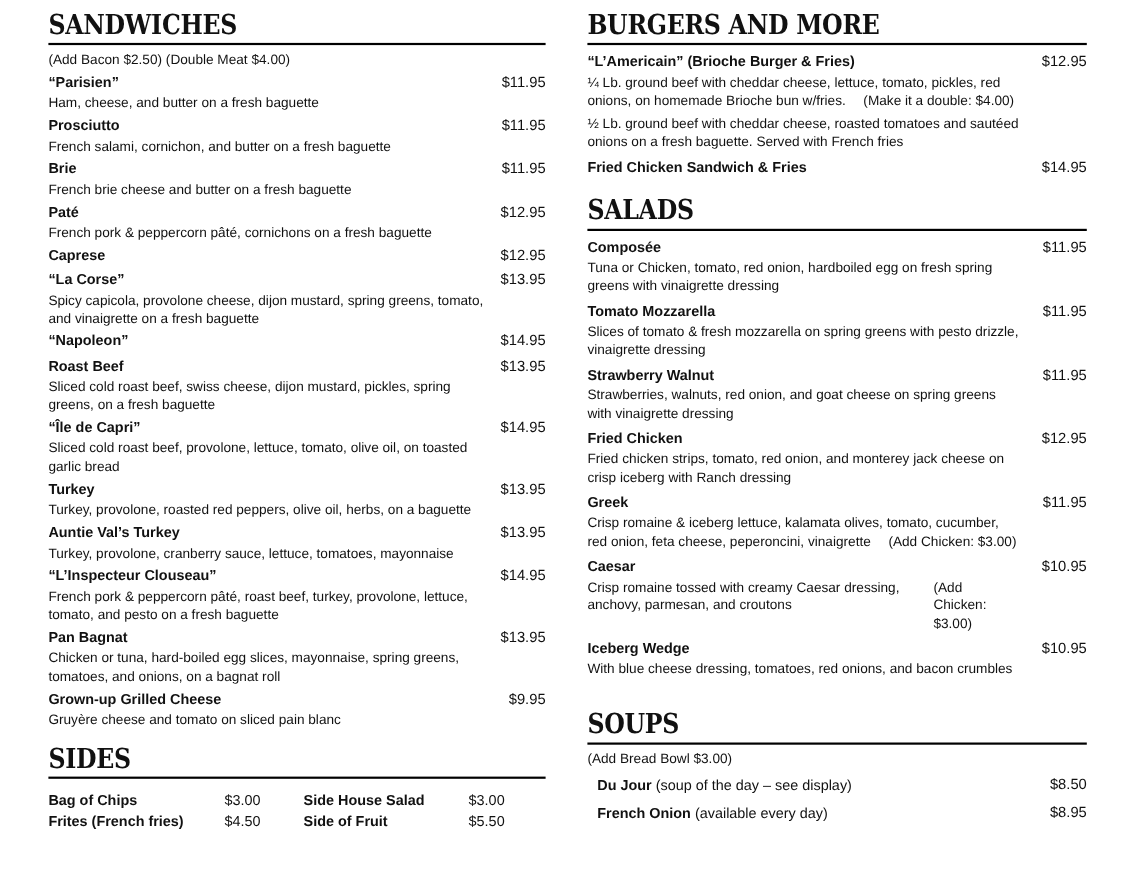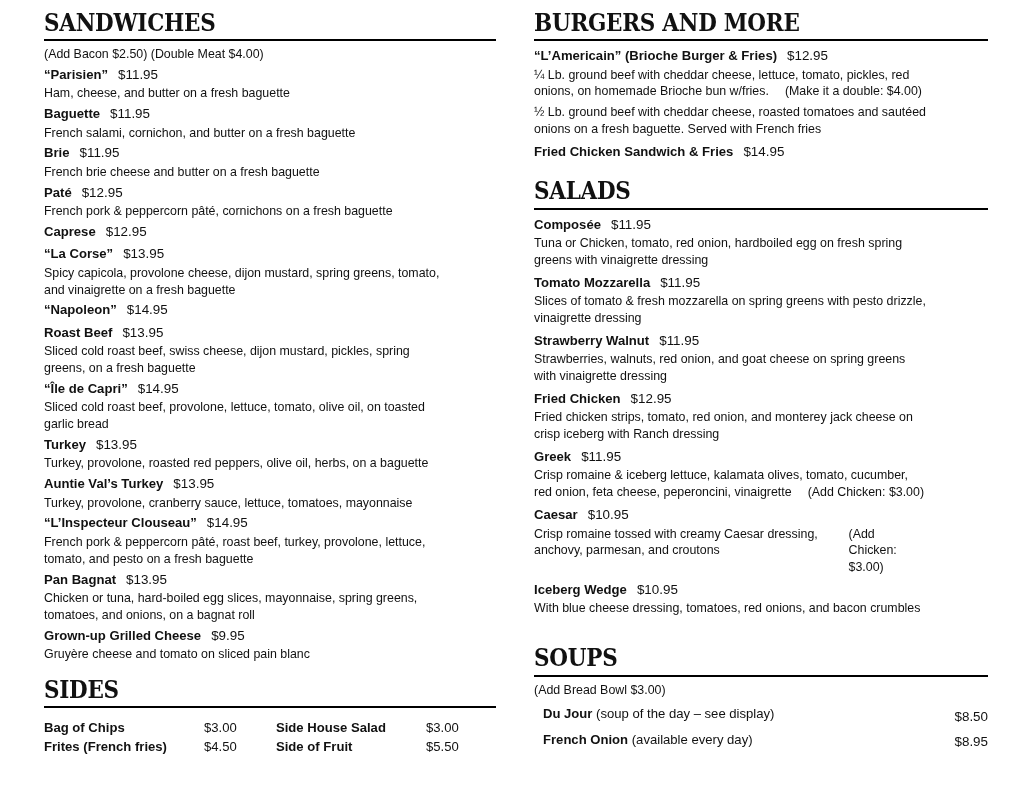--- a/index.html
+++ b/index.html
@@ -49,21 +49,21 @@
     font-size: 12.4px;
     line-height: 1.35;
     margin: 0 0 2px 0;
   }
 
   
   .item { margin-bottom: 1px; }
   .item-row {
     display: flex;
     align-items: baseline;
-    justify-content: flex-start;
+    justify-content: space-between;
   }
   .item-name {
     font-size: 13.1px;
     font-weight: bold;
     line-height: 1.52;
     padding-right: 10px;
   }
   .item-price {
     font-size: 13.4px;
     font-weight: normal;
@@ -104,21 +104,21 @@
     font-size: 13.1px;
     margin-top: 12px;
   }
   .sides-name { font-weight: bold; }
   .sides-price { font-weight: normal; }
 
   
   .soup-item {
     display: flex;
     justify-content: space-between;
-    align-items: flex-end;
+    align-items: flex-start;
     margin-top: 7px;
     padding-left: 9px;
   }
   .soup-label { font-size: 13.1px; line-height: 1.4; }
   .soup-label b { font-weight: bold; }
   .soup-label span.reg { font-weight: normal; }
   .soup-price { font-size: 13.4px; white-space: nowrap; }
 
   .mt-burgers { margin-top: 0; }
   .mt-salads { margin-top: 16px; }
@@ -138,21 +138,21 @@
       <div id="sandwich-items">
           <div class="item">
             <div class="item-row">
               <div class="item-name">“Parisien”</div>
               <div class="item-price">$11.95</div>
             </div>
             <div class="item-desc"><span>Ham, cheese, and butter on a fresh baguette</span></div>
           </div>
           <div class="item">
             <div class="item-row">
-              <div class="item-name">Baguette</div>
+              <div class="item-name">Prosciutto</div>
               <div class="item-price">$11.95</div>
             </div>
             <div class="item-desc"><span>French salami, cornichon, and butter on a fresh baguette</span></div>
           </div>
           <div class="item">
             <div class="item-row">
               <div class="item-name">Brie</div>
               <div class="item-price">$11.95</div>
             </div>
             <div class="item-desc"><span>French brie cheese and butter on a fresh baguette</span></div>

